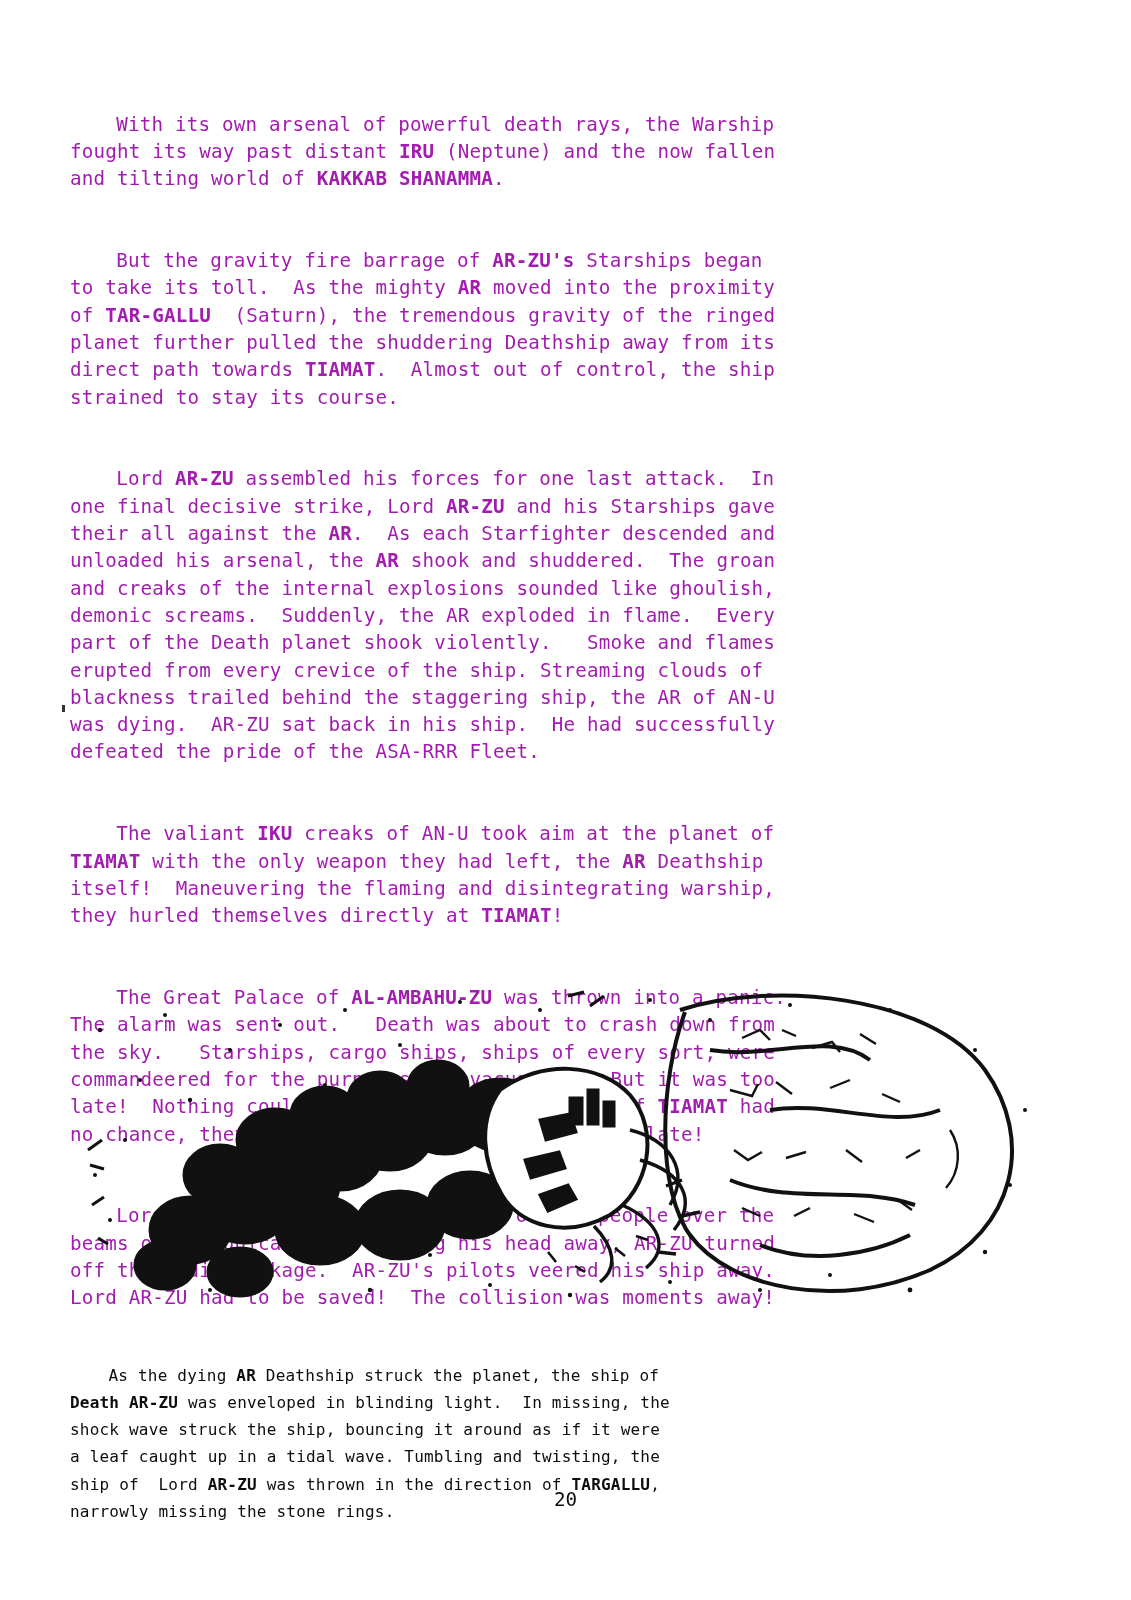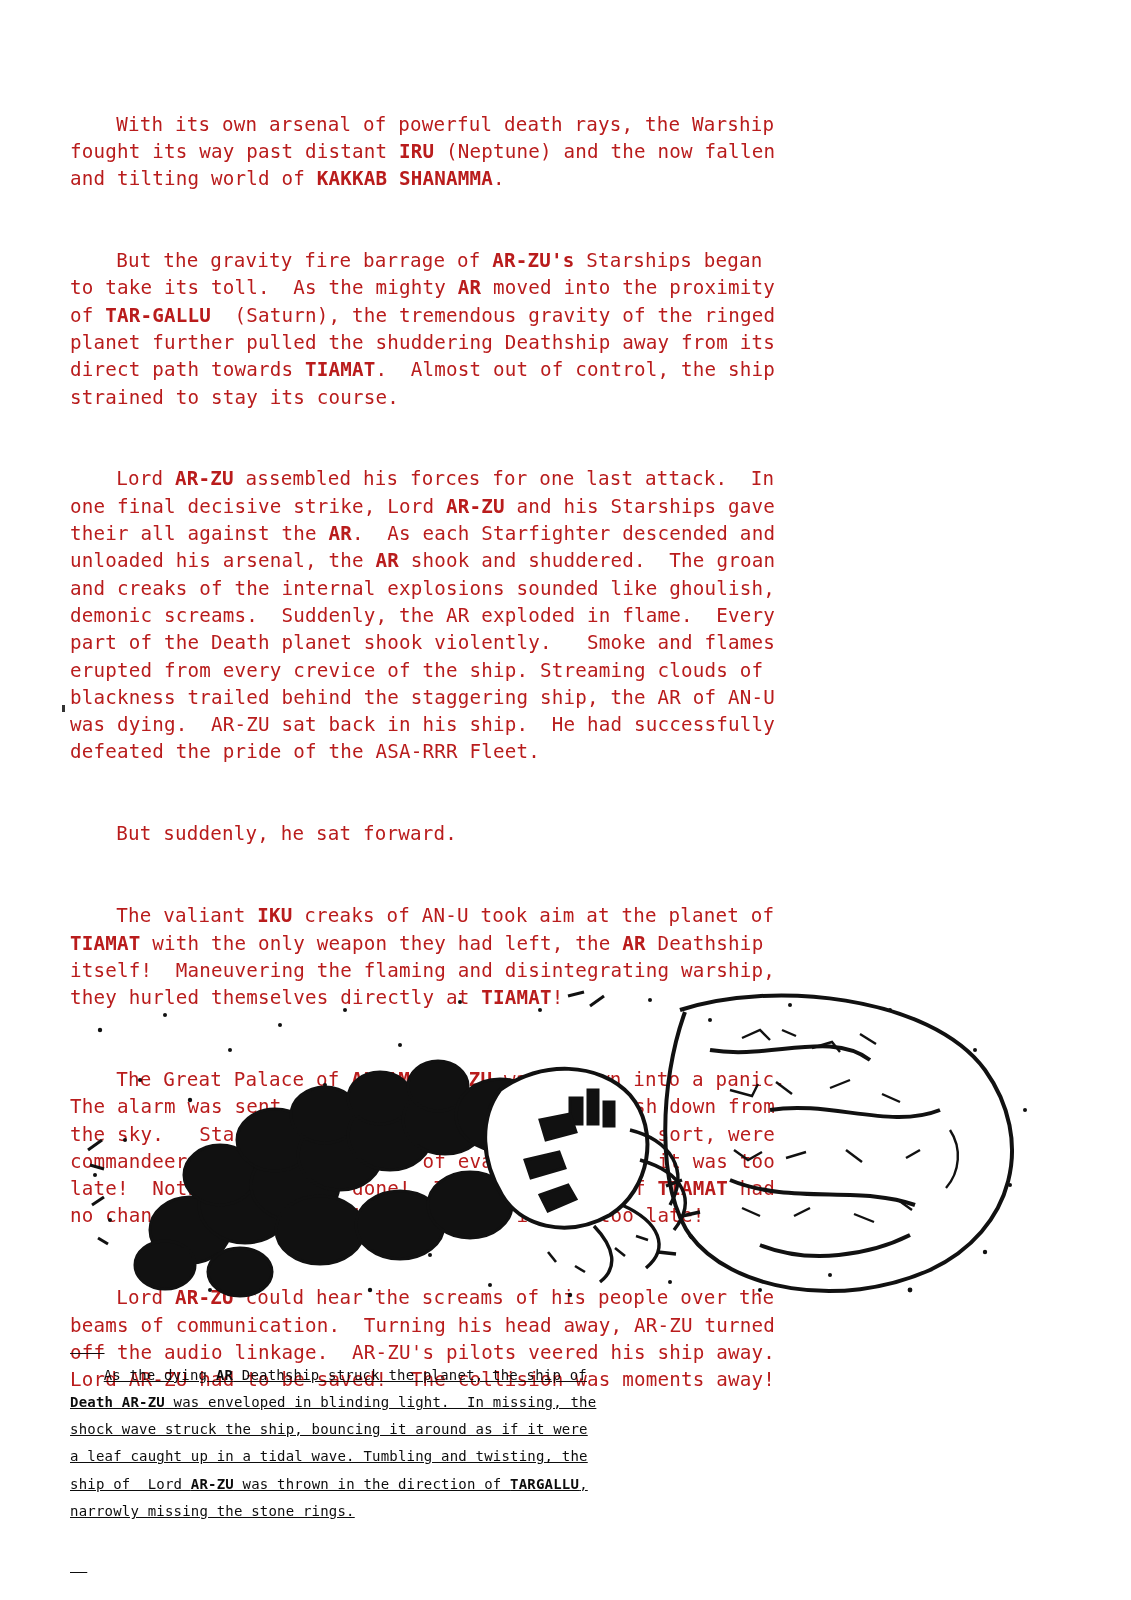--- a/index.html
+++ b/index.html
@@ -15,21 +15,21 @@
     font-family: "DejaVu Sans Mono", monospace;
     overflow: hidden;
   }
   .body-text {
     position: absolute;
     left: 70px;
     top: 56px;
     width: 975px;
     font-size: 19.2px;
     line-height: 27.3px;
-    color: #b91c1c;
+    color: #a21caf;
     letter-spacing: 0.2px;
     text-align: left;
     white-space: pre-wrap;
   }
   .para {
     margin: 0;
     text-indent: 4ch;
     white-space: pre-wrap;
   }
   b {
@@ -46,26 +46,25 @@
   .figure svg {
     display: block;
     width: 100%;
     height: 100%;
   }
   .caption-text {
     position: absolute;
     left: 70px;
     top: 1307px;
     width: 975px;
-    font-size: 14px;
+    font-size: 16px;
     line-height: 27.3px;
     color: #0d0d0d;
     letter-spacing: 0.2px;
     white-space: pre-wrap;
-    text-decoration: underline;
   }
   .page-number {
     position: absolute;
     left: 0;
     top: 1488px;
     width: 1131px;
     text-align: center;
     font-size: 19.2px;
     color: #0d0d0d;
     font-family: "DejaVu Sans Mono", monospace;
@@ -100,21 +99,20 @@
 one final decisive strike, Lord </span><b>AR-ZU</b><span> and his Starships gave
 their all against the </span><b>AR</b><span>.  As each Starfighter descended and
 unloaded his arsenal, the </span><b>AR</b><span> shook and shuddered.  The groan
 and creaks of the internal explosions sounded like ghoulish,
 demonic screams.  Suddenly, the AR exploded in flame.  Every
 part of the Death planet shook violently.   Smoke and flames
 erupted from every crevice of the ship. Streaming clouds of
 blackness trailed behind the staggering ship, the AR of AN-U
 was dying.  AR-ZU sat back in his ship.  He had successfully
 defeated the pride of the ASA-RRR Fleet.</span></p>
-    <p class="para"><span>But suddenly, he sat forward.</span></p>
     <p class="para"><span>The valiant </span><b>IKU</b><span> creaks of AN-U took aim at the planet of
 </span><b>TIAMAT</b><span> with the only weapon they had left, the </span><b>AR</b><span> Deathship
 itself!  Maneuvering the flaming and disintegrating warship,
 they hurled themselves directly at </span><b>TIAMAT</b><span>!</span></p>
     <p class="para"><span>The Great Palace of </span><b>AL-AMBAHU-ZU</b><span> was thrown into a panic.
 The alarm was sent out.   Death was about to crash down from
 the sky.   Starships, cargo ships, ships of every sort, were
 commandeered for the purposes of evacuation.  But it was too
 late!  Nothing could be done!  The inhabitants of </span><b>TIAMAT</b><span> had
 no chance, they could not be rescued, it was too late!</span></p>
@@ -245,14 +243,15 @@
 
   <div class="caption-text">
     <p class="para"><span>As the dying </span><b>AR</b><span> Deathship struck the planet, the ship of
 </span><b>Death AR-ZU</b><span> was enveloped in blinding light.  In missing, the
 shock wave struck the ship, bouncing it around as if it were
 a leaf caught up in a tidal wave. Tumbling and twisting, the
 ship of  Lord </span><b>AR-ZU</b><span> was thrown in the direction of </span><b>TARGALLU</b><span>,
 narrowly missing the stone rings.</span></p>
   </div>
 
+  <div class="page-number">20</div>
 
 </div>
 
 </body></html>

